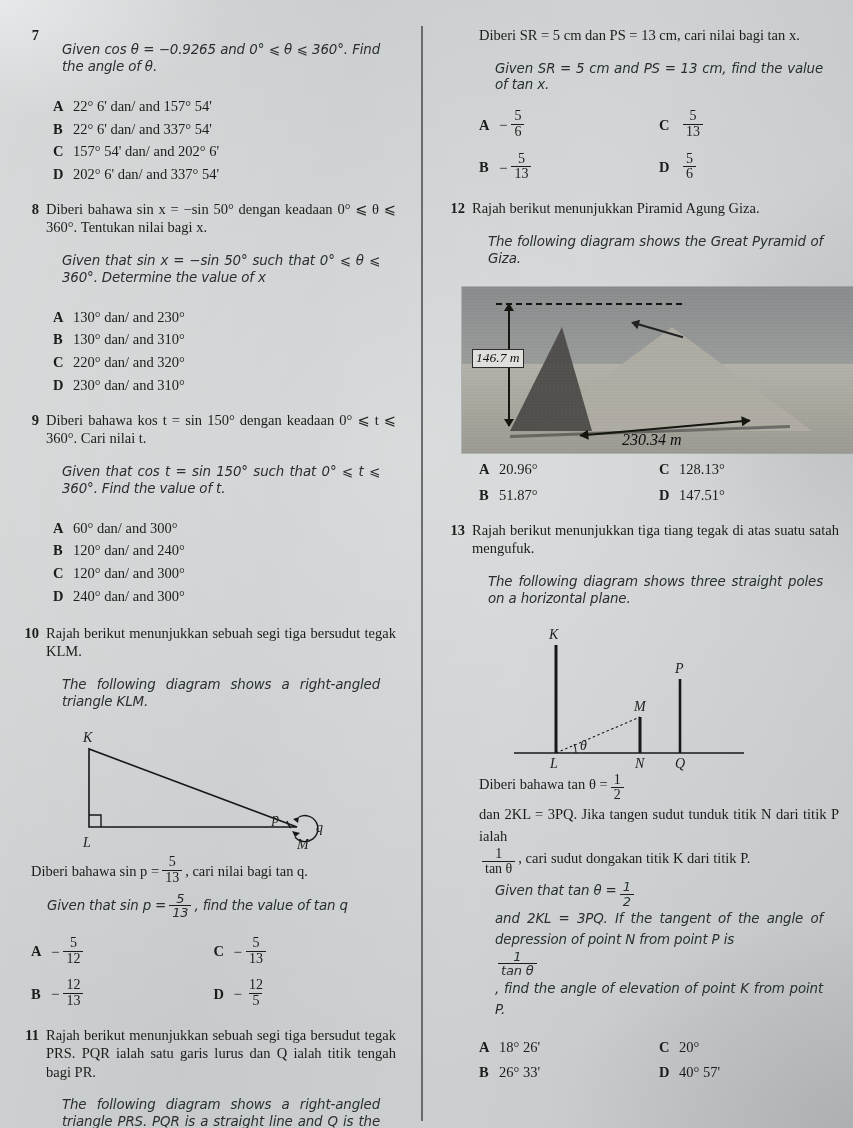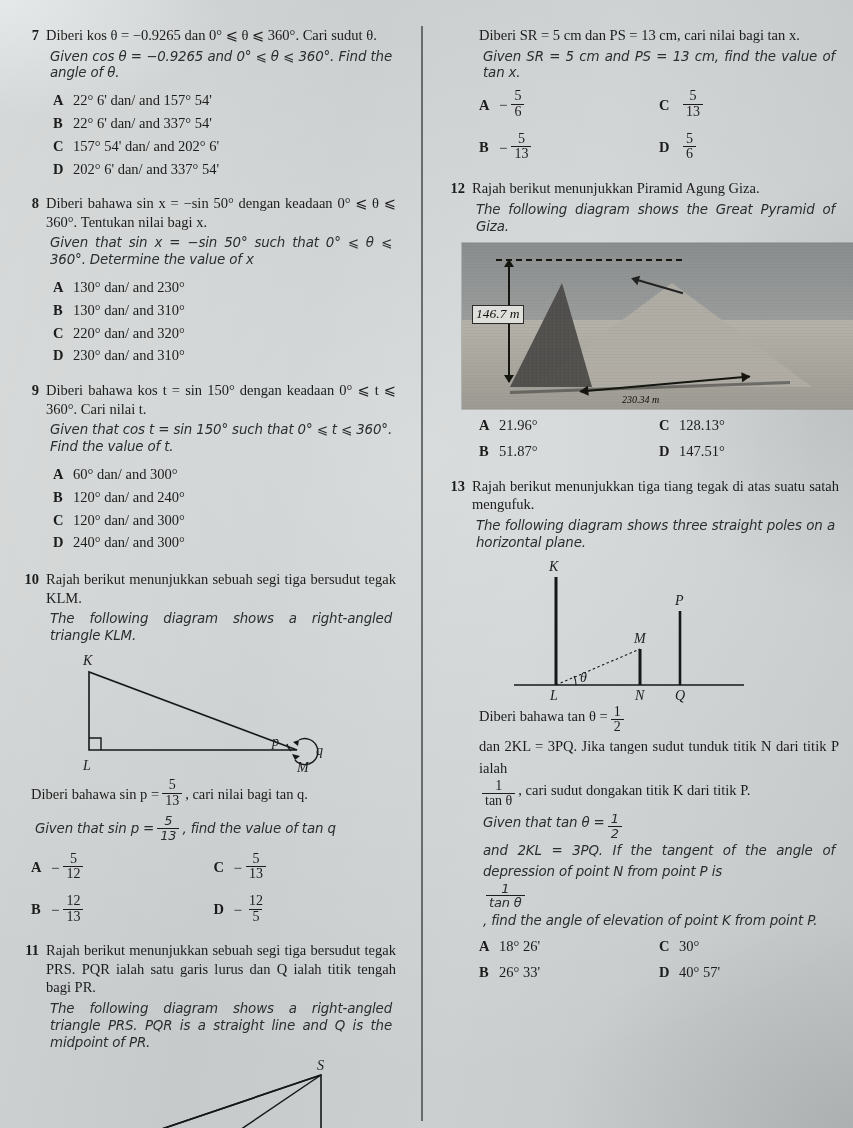--- a/index.html
+++ b/index.html
@@ -41,21 +41,21 @@
     font-weight: bold; font-size: 14.5px; width: 24px; flex: 0 0 24px;
     text-align: right; padding-right: 7px; line-height: 1.28;
   }
   .qbody { flex: 1 1 auto; }
   .ml {
     font-size: 14.5px; line-height: 1.28; text-align: justify;
     margin: 0 0 1px 0;
   }
   .en {
     font-size: 13.4px; line-height: 1.26; font-style: italic;
-    color: #2a2e2e; text-align: justify; margin: 4px;
+    color: #2a2e2e; text-align: justify; margin: 16px;
     font-family: "DejaVu Sans", sans-serif;
     letter-spacing: -0.15px;
   }
   .indent { padding-left: 31px; }
 
   
   .opts { margin-top: 4px; padding-left: 31px; }
   .opt { display: flex; align-items: center; font-size: 14.5px; line-height: 1.5; }
   .opt .lab { font-weight: bold; width: 20px; flex: 0 0 20px; }
   .opts-stack .opt { margin-bottom: 1px; }
@@ -108,21 +108,21 @@
     position:absolute; left:10px; top:62px; background:#dfe0dc; color:#111;
     font-size: 13.5px; font-family:"Liberation Serif", serif; padding:0 3px;
     border: 1px solid #2b2b2b; line-height:1.25;
   }
   .harrow { position:absolute; left:118px; bottom:24px; width:170px; height:2px;
     background:#14160f; transform: rotate(-5deg); }
   .harrow::before { content:''; position:absolute; left:-1px; top:-4px;
     border-top:5px solid transparent; border-bottom:5px solid transparent; border-right:9px solid #14160f; }
   .harrow::after { content:''; position:absolute; right:-1px; top:-4px;
     border-top:5px solid transparent; border-bottom:5px solid transparent; border-left:9px solid #14160f; }
-  .blabel { position:absolute; left:160px; bottom:4px; font-size:10px;
+  .blabel { position:absolute; left:160px; bottom:4px; font-size:16px;
     font-family:"Liberation Serif", serif; color:#0f0f0f; }
   .arrow-apex { position:absolute; left:170px; top:42px; width:52px; height:2px;
     background:#222; transform: rotate(16deg); }
   .arrow-apex::before { content:''; position:absolute; left:-2px; top:-4px;
     border-top:5px solid transparent; border-bottom:5px solid transparent; border-right:8px solid #222; }
   .grain { position:absolute; inset:0; opacity:.22;
     background-image: repeating-linear-gradient(0deg, rgba(0,0,0,.12) 0 1px, transparent 1px 3px),
                       repeating-linear-gradient(90deg, rgba(255,255,255,.10) 0 1px, transparent 1px 4px); }
 </style>
 </head>
@@ -133,21 +133,20 @@
 <div class="shade-r"></div>
 <div class="shade-br"></div>
 <div class="divider"></div>
 
 <div class="col col-left">
 
   <div class="q">
     <div class="qhead">
       <div class="qnum">7</div>
       <div class="qbody">
-        <p class="ml">Diberi kos θ = −0.9265 dan 0° ⩽ θ ⩽ 360°. Cari sudut θ.</p>
         <p class="en">Given cos θ = −0.9265 and 0° ⩽ θ ⩽ 360°. Find the angle of θ.</p>
       </div>
     </div>
     <div class="opts opts-stack">
       <div class="opt">
           <span class="lab">A</span>
           <span>22° 6' dan/ and 157° 54'</span>
         </div>
       <div class="opt">
           <span class="lab">B</span>
@@ -391,21 +390,21 @@
         <div class="hlabel">146.7 m</div>
         <div class="harrow"></div>
         <div class="blabel">230.34 m</div>
       </div>
     </div>
 
 
     <div class="opts opts-2col tight" style="margin-top:2px">
       <div class="opt">
           <span class="lab">A</span>
-          <span>21.96°</span>
+          <span>20.96°</span>
         </div>
       <div class="opt">
           <span class="lab">C</span>
           <span>128.13°</span>
         </div>
       <div class="opt">
           <span class="lab">B</span>
           <span>51.87°</span>
         </div>
       <div class="opt">
@@ -471,21 +470,21 @@
       </div>
     </div>
 
     <div class="opts opts-2col tight" style="margin-top:3px">
       <div class="opt">
           <span class="lab">A</span>
           <span>18° 26'</span>
         </div>
       <div class="opt">
           <span class="lab">C</span>
-          <span>30°</span>
+          <span>20°</span>
         </div>
       <div class="opt">
           <span class="lab">B</span>
           <span>26° 33'</span>
         </div>
       <div class="opt">
           <span class="lab">D</span>
           <span>40° 57'</span>
         </div>
     </div>

